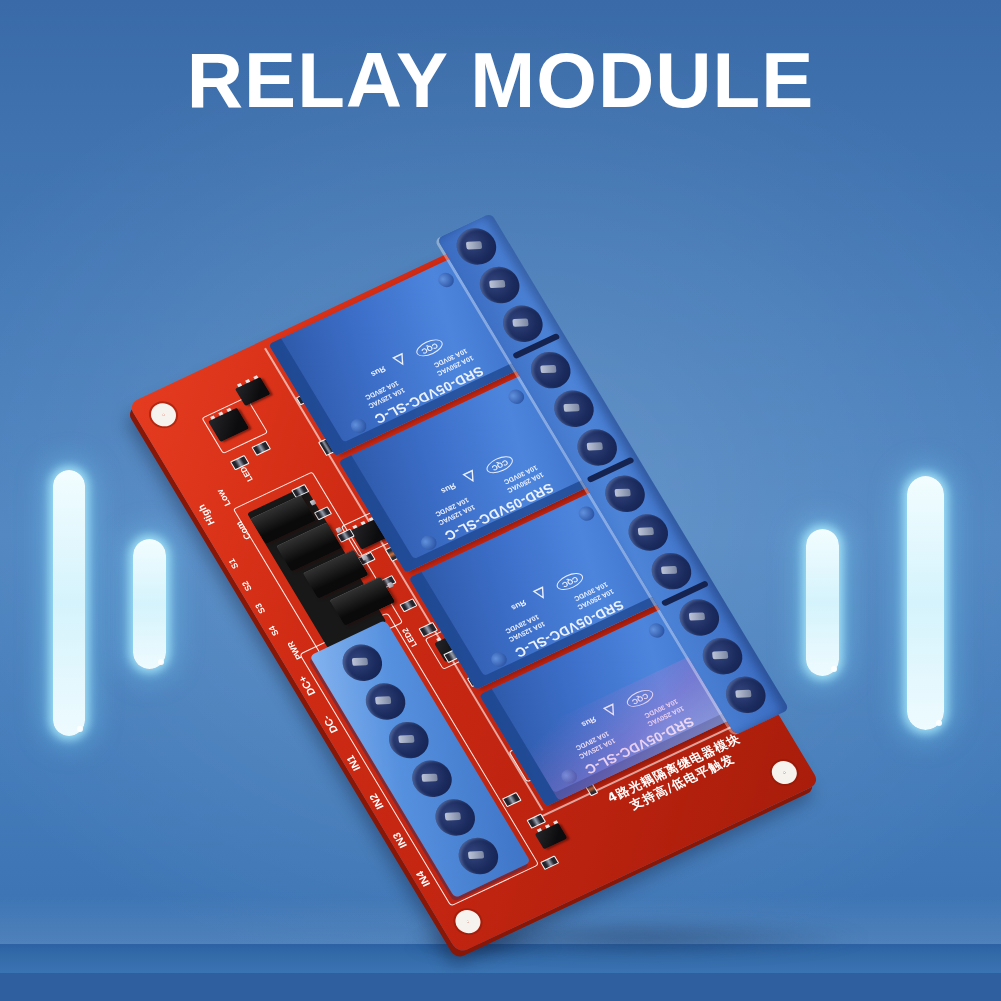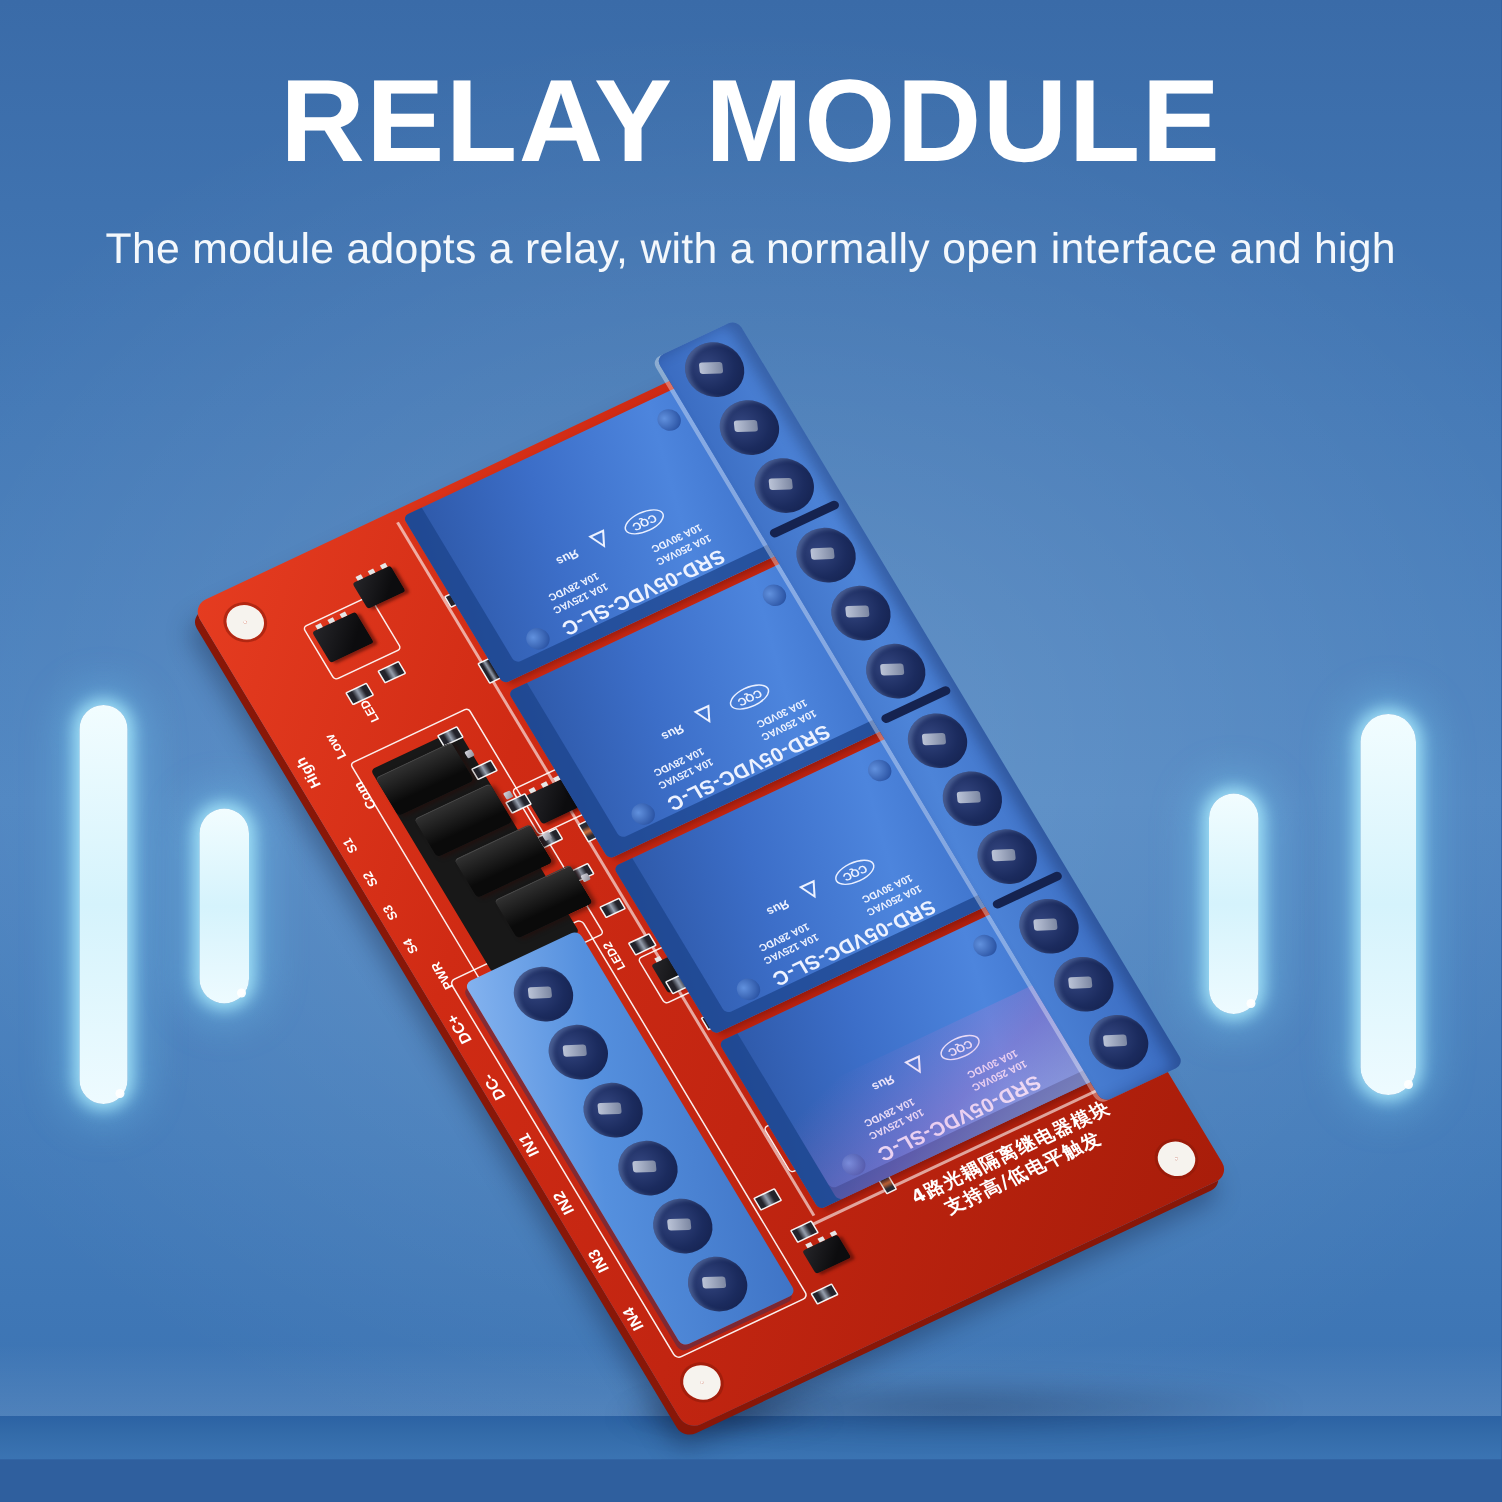--- a/index.html
+++ b/index.html
@@ -119,21 +119,20 @@
 <body>
 
 <div class="stage">
 
   <div class="floor-haze"></div>
   <div class="floor"></div>
   <div class="board-shadow bs1"></div>
   <div class="board-shadow bs2"></div>
 
   <h1 class="title">RELAY MODULE</h1>
-  <p class="sub sub1">The module adopts a relay, with a normally open interface and high</p>
 
   <div class="glow-bar gb1"></div>
   <div class="glow-bar gb2"></div>
   <div class="glow-bar gb3"></div>
   <div class="glow-bar gb4"></div>
 
   <div class="board">
     <div class="pcb-base"></div>
 
     <div class="hole h-tl"></div>

